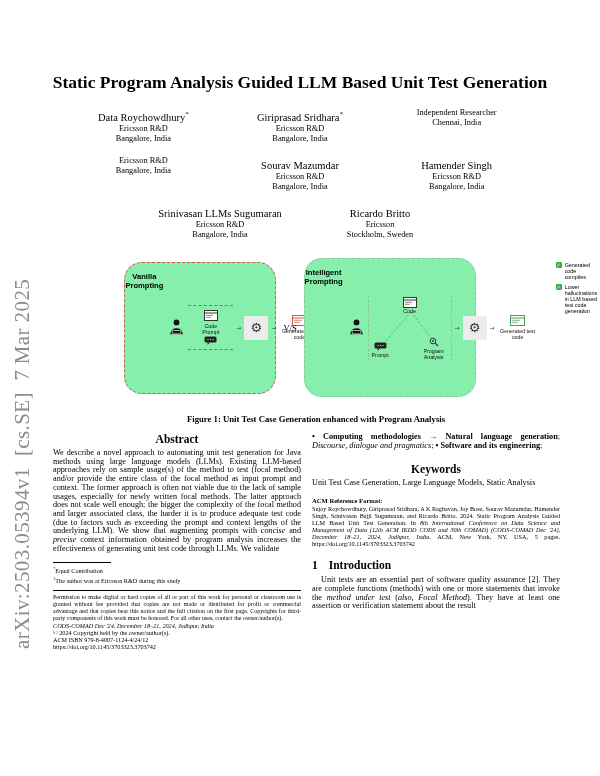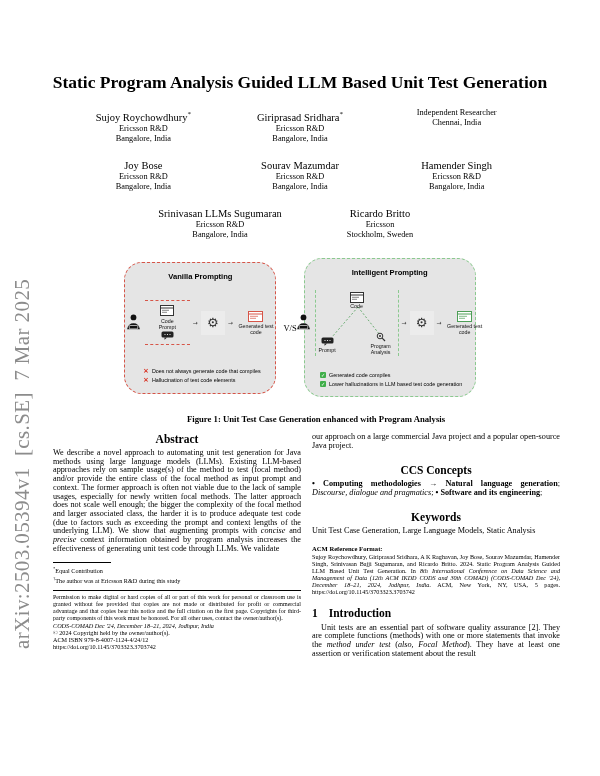--- a/index.html
+++ b/index.html
@@ -13,21 +13,21 @@
 
   .authors { position:absolute; top:108px; left:65px; width:470px; }
   .authors-row { display:flex; justify-content:center; margin-bottom:13px; }
   .authors-row .author { width:157px; text-align:center; }
   .authors-row.row-last .author { width:160px; }
   .author-name { font-size:10.5px; line-height:12.5px; }
   .author-name sup { font-size:7px; }
   .author-affil { font-size:8.3px; line-height:9.6px; }
 
   .figure { position:absolute; top:258px; left:0; width:100%; display:flex; justify-content:center; align-items:center; gap:7px; }
-  .fig-box { border:1.6px dashed; border-radius:18px; display:flex; flex-direction:column; background:#e5e5e5;align-items:center; }
+  .fig-box { border:1.6px dashed; border-radius:18px; display:flex; flex-direction:row; background:#86efac; }
   .fig-box.vanilla { border-color:#d65548; width:152px; height:132px; }
   .fig-box.intelligent { border-color:#8bc98f; width:172px; height:139px; }
   .fig-title { text-align:center; font-family:"Liberation Sans",sans-serif; font-weight:bold; font-size:7.6px; margin-top:9px; }
   .fig-flow { flex:1; display:flex; align-items:center; justify-content:center; gap:3px; padding:0 5px; }
   .vs { font-size:8.5px; }
 
   .prompt-panel { border-top:1px dashed #d65548; border-bottom:1px dashed #d65548; padding:4px 2px;
                   display:flex; flex-direction:column; align-items:center; gap:1.5px; width:45px; }
   .int-panel { border-left:1px dashed #8bc98f; border-right:1px dashed #8bc98f; position:relative; width:84px; height:66px; flex:none; }
   .int-node { position:absolute; display:flex; flex-direction:column; align-items:center; gap:0.5px; }
@@ -79,40 +79,39 @@
 <body>
 
 <div class="watermark">arXiv:2503.05394v1  [cs.SE]  7 Mar 2025</div>
 
 <h1 class="title">Static Program Analysis Guided LLM Based Unit Test Generation</h1>
 
 <div class="authors">
   <div class="authors-row">
 
       <div class="author">
-        <div class="author-name"><span>Sujoy Roychowdhury</span><sup>*</sup></div>
+        <div class="author-name"><span>Data Roychowdhury</span><sup>*</sup></div>
         <div class="author-affil">Ericsson R&amp;D</div>
         <div class="author-affil">Bangalore, India</div>
       </div>
 
       <div class="author">
         <div class="author-name"><span>Giriprasad Sridhara</span><sup>*</sup></div>
         <div class="author-affil">Ericsson R&amp;D</div>
         <div class="author-affil">Bangalore, India</div>
       </div>
 
       <div class="author">
         <div class="author-affil">Independent Researcher</div>
         <div class="author-affil">Chennai, India</div>
       </div>
     </div>
   <div class="authors-row">
 
       <div class="author">
-        <div class="author-name"><span>Joy Bose</span><sup></sup></div>
         <div class="author-affil">Ericsson R&amp;D</div>
         <div class="author-affil">Bangalore, India</div>
       </div>
 
       <div class="author">
         <div class="author-name"><span>Sourav Mazumdar</span><sup></sup></div>
         <div class="author-affil">Ericsson R&amp;D</div>
         <div class="author-affil">Bangalore, India</div>
       </div>
 
@@ -302,23 +301,21 @@
 
     <div class="col-rule"></div>
     <div class="perm-para">Permission to make digital or hard copies of all or part of this work for personal or classroom use is granted without fee provided that copies are not made or distributed for profit or commercial advantage and that copies bear this notice and the full citation on the first page. Copyrights for third-party components of this work must be honored. For all other uses, contact the owner/author(s).</div>
     <div class="perm-line italic">CODS-COMAD Dec '24, December 18–21, 2024, Jodhpur, India</div>
     <div class="perm-line">© 2024 Copyright held by the owner/author(s).</div>
     <div class="perm-line">ACM ISBN 979-8-4007-1124-4/24/12</div>
     <div class="perm-line">https://doi.org/10.1145/3703323.3703742</div>
   </div>
 
   <div class="col">
-    <div class="body-para">our approach on a large commercial Java project and a popular open-source Java project.</div>
-
-    <div class="sec-heading mt-ccs">CCS Concepts</div>
+
     <div class="body-para"><span class="run-b">• Computing methodologies → Natural language generation</span><span>; </span><span class="run-i">Discourse, dialogue and pragmatics</span><span>; </span><span class="run-b">• Software and its engineering</span><span>;</span></div>
 
     <div class="sec-heading mt-kw">Keywords</div>
     <div class="body-para">Unit Test Case Generation, Large Language Models, Static Analysis</div>
 
     <div class="acm-heading">ACM Reference Format:</div>
     <div class="acm-para"><span>Sujoy Roychowdhury, Giriprasad Sridhara, A K Raghavan, Joy Bose, Sourav Mazumdar, Hamender Singh, Srinivasan Bajji Sugumaran, and Ricardo Britto. 2024. Static Program Analysis Guided LLM Based Unit Test Generation. In </span><span class="run-i">8th International Conference on Data Science and Management of Data (12th ACM IKDD CODS and 30th COMAD) (CODS-COMAD Dec '24), December 18–21, 2024, Jodhpur, India.</span><span> ACM, New York, NY, USA, 5 pages. https://doi.org/10.1145/3703323.3703742</span></div>
 
     <div class="intro-heading">
       <span>1</span>

